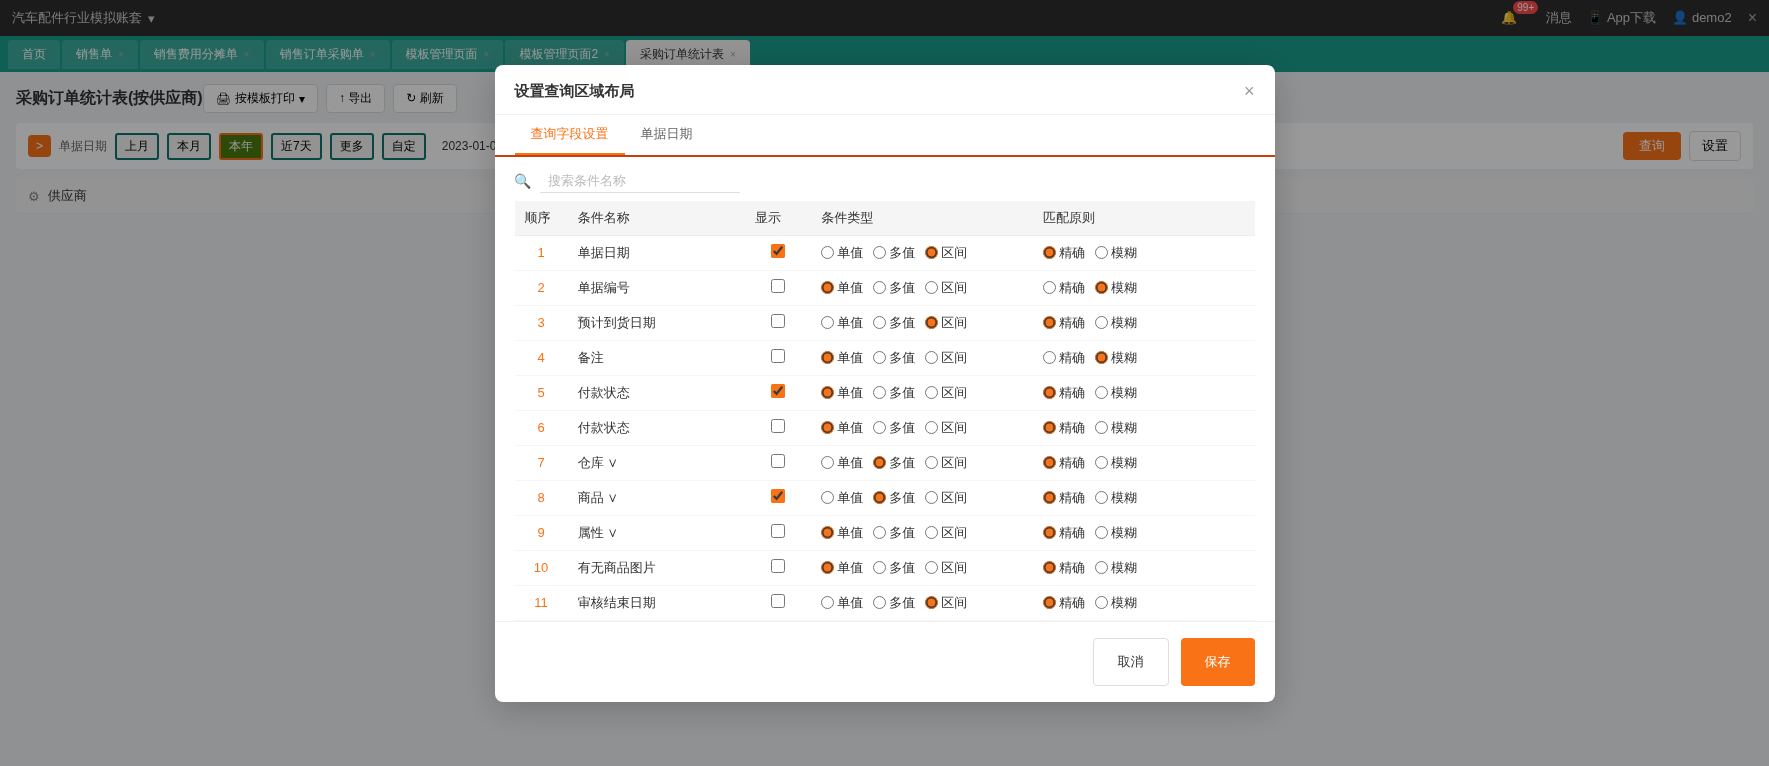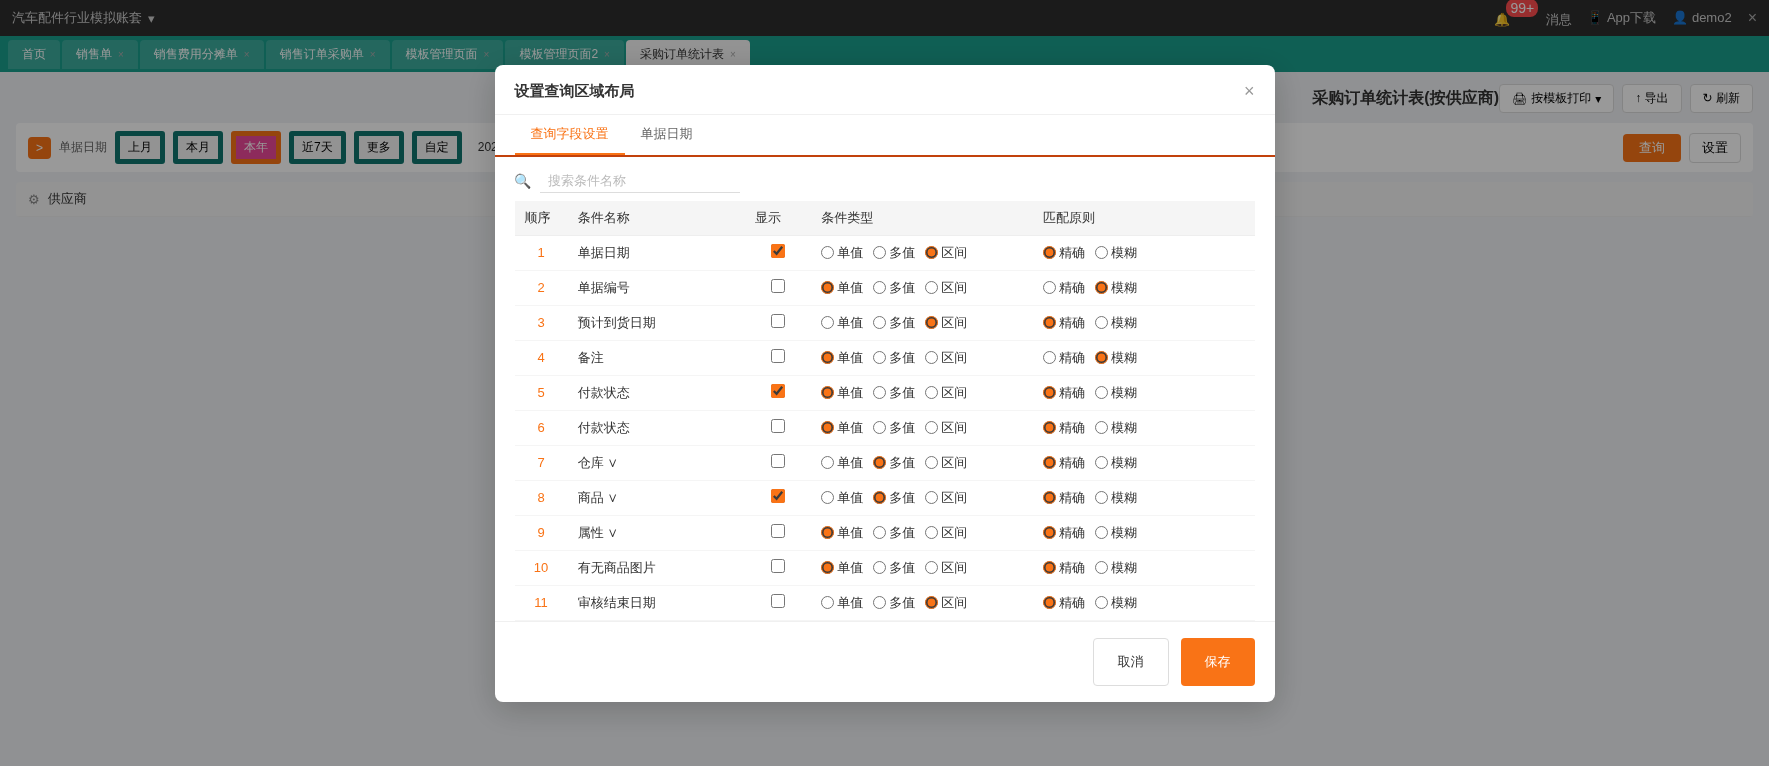--- a/index.html
+++ b/index.html
@@ -11,21 +11,21 @@
       height: 36px;
       display: flex;
       align-items: center;
       justify-content: space-between;
       padding: 0 12px;
       color: #ccc;
     }
     .top-bar-left { font-size: 13px; display: flex; align-items: center; gap: 6px; }
     .top-bar-right { display: flex; align-items: center; gap: 16px; font-size: 13px; }
     .top-bar-right .badge {
-      background: #ff4d4f; color: white; border-radius: 8px; font-size: 14px;
+      background: #ff4d4f; color: white; border-radius: 8px; font-size: 10px;
       padding: 1px 4px; position: relative; top: -6px; left: -4px; margin-top: 10px;
     }
     .close-x { cursor: pointer; font-size: 16px; color: #aaa; }
 
     
     .tab-bar {
       background: #1a9e8c;
       height: 36px;
       display: flex;
       align-items: center;
@@ -52,21 +52,21 @@
       background: #f0f2f5;
       min-height: 730px;
       padding: 12px 16px;
       position: relative;
     }
 
     
     .page-header {
       display: flex;
       align-items: center;
-      justify-content: flex-end;
+      justify-content: flex-start;
       margin-bottom: 10px;
     }
     .page-title { font-size: 16px; font-weight: bold; color: #333; }
     .page-actions { display: flex; gap: 8px; align-items: center; }
     .btn-print { background: white; border: 1px solid #ddd; padding: 5px 12px; border-radius: 4px; font-size: 12px; cursor: pointer; display: flex; align-items: center; gap: 4px; }
     .btn-export { background: white; border: 1px solid #ddd; padding: 5px 12px; border-radius: 4px; font-size: 12px; cursor: pointer; }
     .btn-refresh { background: white; border: 1px solid #ddd; padding: 5px 12px; border-radius: 4px; font-size: 12px; cursor: pointer; }
 
     
     .filter-bar {
@@ -74,22 +74,22 @@
       border-radius: 4px;
       padding: 8px 12px;
       display: flex;
       align-items: center;
       gap: 8px;
       margin-bottom: 10px;
       flex-wrap: wrap;
     }
     .filter-toggle { background: #f97316; color: white; border: none; padding: 4px 8px; border-radius: 4px; cursor: pointer; font-size: 12px; }
     .filter-label { font-size: 12px; color: #666; }
-    .date-btn { background: #f5f5f5; border: 5px solid #0f766e; padding: 3px 8px; border-radius: 3px; font-size: 12px; cursor: pointer; }
-    .date-btn.active { background: #ec4899; color: white; border-color: #f97316; }
+    .date-btn { background: #f5f5f5; border: 2px solid #0f766e; padding: 3px 8px; border-radius: 3px; font-size: 12px; cursor: pointer; }
+    .date-btn.active { background: #4d7c0f; color: white; border-color: #f97316; }
     .date-range { font-size: 12px; color: #333; margin-left: 8px; }
     .btn-query { background: #f97316; color: white; border: none; padding: 5px 16px; border-radius: 4px; cursor: pointer; font-size: 13px; }
     .btn-setting { background: white; border: 1px solid #ddd; padding: 5px 12px; border-radius: 4px; cursor: pointer; font-size: 13px; }
 
     
     .table-area {
       background: white;
       border-radius: 4px;
       overflow: hidden;
     }

